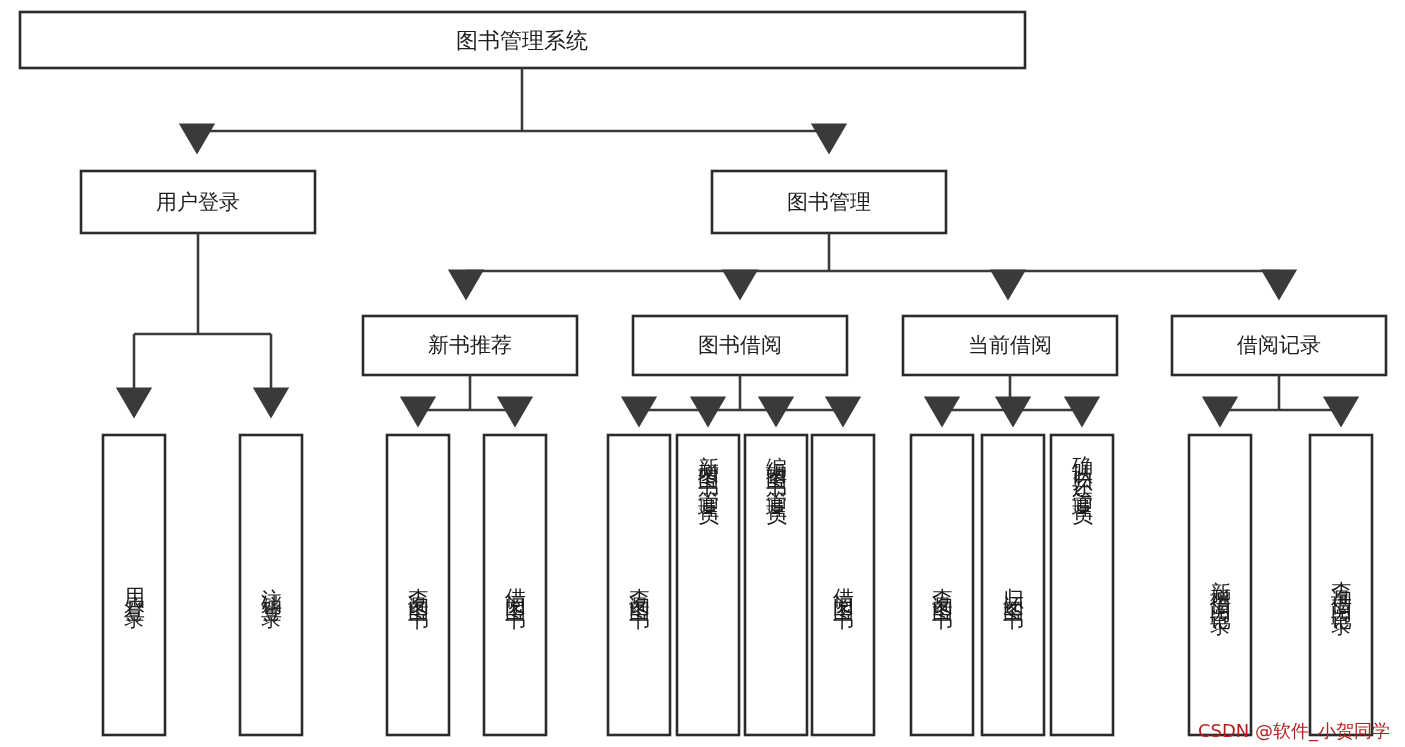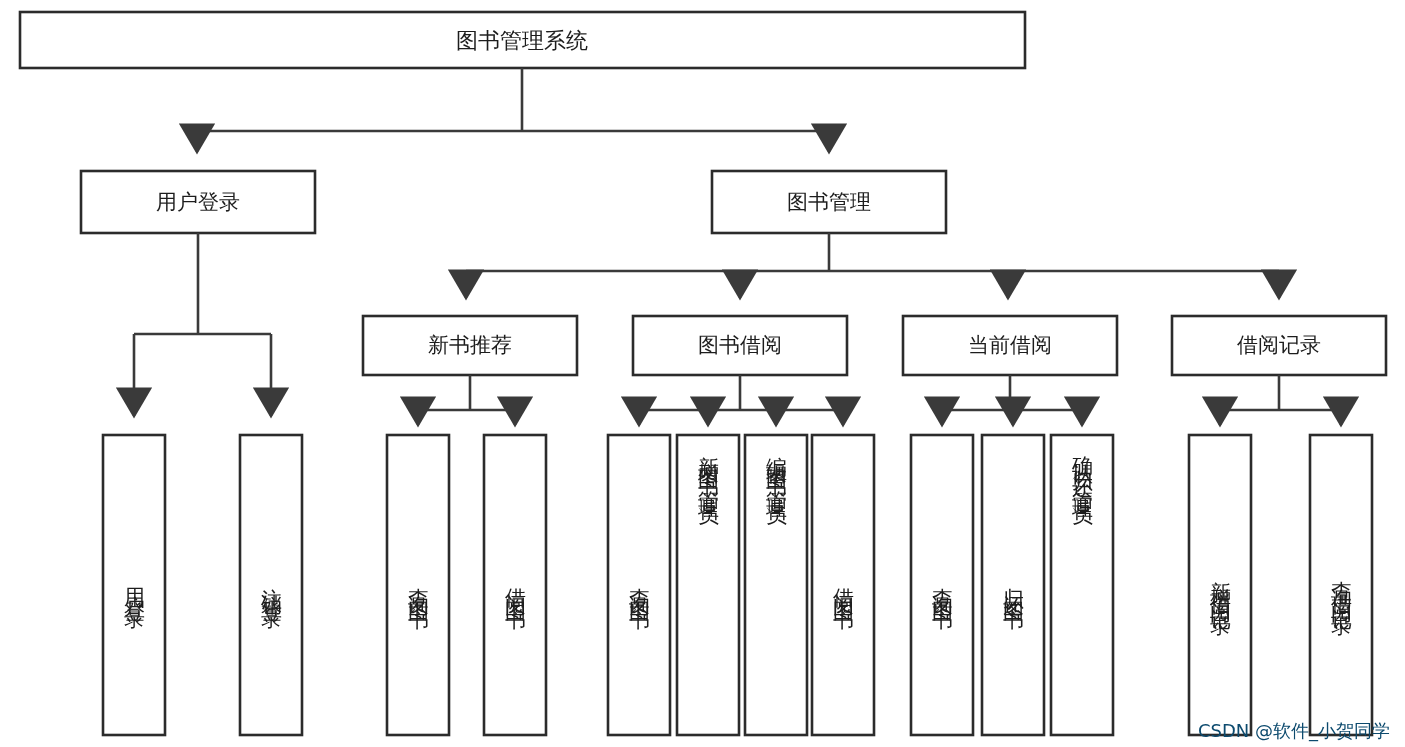--- a/index.html
+++ b/index.html
@@ -73,21 +73,21 @@
   .vert-text.overflowing {
     align-self: flex-start;
     margin-top: 4px;
   }
   .watermark {
     position: absolute;
     right: 8px;
     bottom: 4px;
     font-family: "DejaVu Sans", "Liberation Sans", sans-serif;
     font-size: 18px;
-    color: #0c4a6e;
+    color: #b91c1c;
     white-space: nowrap;
     user-select: none;
   }
 </style>
 </head>
 <body>
 
 <div id="diagram-root">
 
   <svg id="flow" viewBox="0 0 1405 747">

